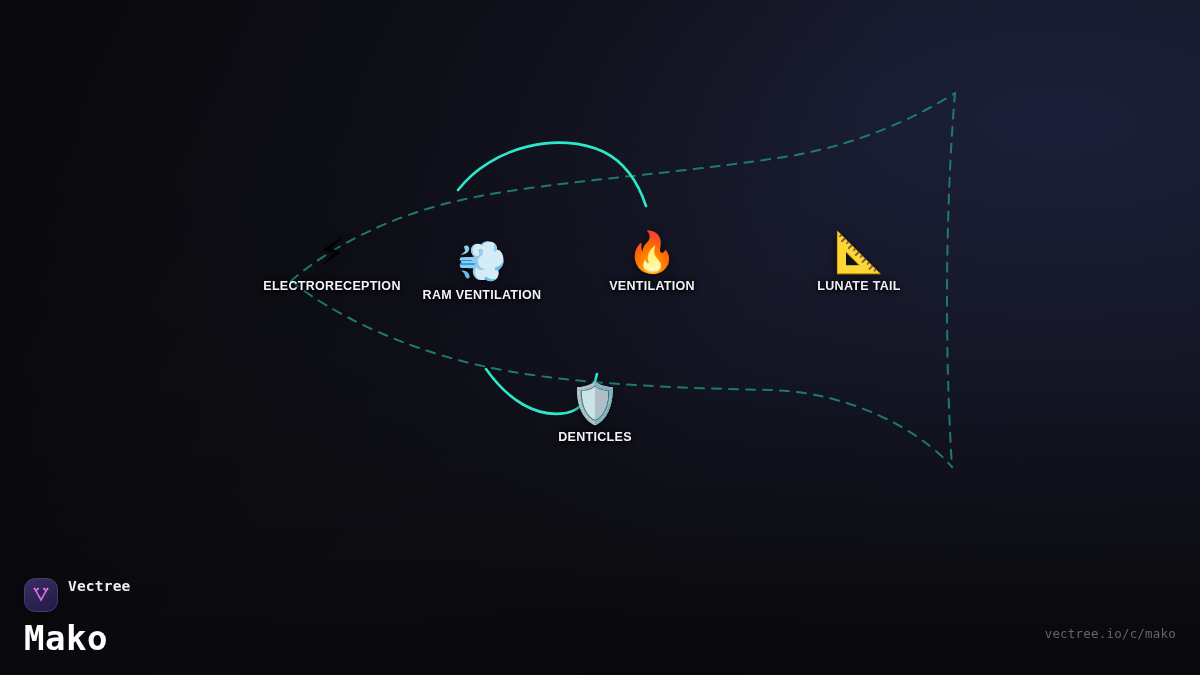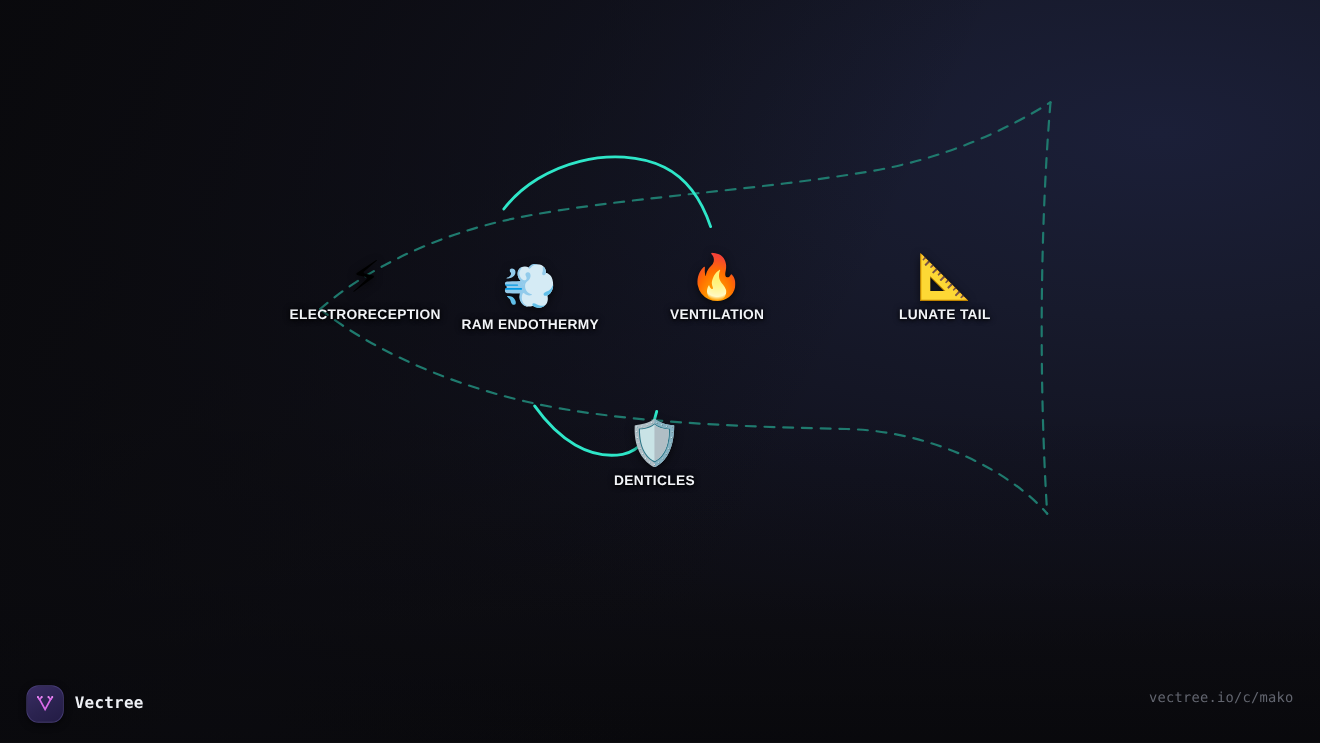--- a/index.html
+++ b/index.html
@@ -45,21 +45,21 @@
     font-size:12.5px;
     font-weight:bold;
     letter-spacing:0.3px;
     color:#f2f4f8;
     white-space:nowrap;
     text-shadow:0 1px 3px rgba(0,0,0,0.95), 0 0 6px rgba(0,0,0,0.8);
   }
 
   
   #brand { position:absolute; left:24px; bottom:18px; }
-  #brand-row { display:flex; align-items:center; gap:10px; }
+  #brand-row { display:flex; gap:10px; }
   #brand-logo {
     width:34px; height:34px;
     border-radius:11px;
     background:linear-gradient(150deg,#3a2d63 0%,#2b2350 55%,#231c45 100%);
     border:1px solid #443a72;
     display:flex; align-items:center; justify-content:center;
     box-shadow:0 2px 7px rgba(0,0,0,0.55);
   }
   #brand-name {
     font-family:"DejaVu Sans Mono","Liberation Mono", monospace;
@@ -118,21 +118,21 @@
   </g>
 </svg>
 
 <div class="feature" style="left:332px; top:232px;">
   <span class="glyph">⚡</span>
   <span class="flabel">ELECTRORECEPTION</span>
 </div>
 
 <div class="feature" style="left:482px; top:241px;">
   <span class="glyph">💨</span>
-  <span class="flabel">RAM ENDOTHERMY</span>
+  <span class="flabel">RAM VENTILATION</span>
 </div>
 
 <div class="feature" style="left:652px; top:232px;">
   <span class="glyph">🔥</span>
   <span class="flabel">VENTILATION</span>
 </div>
 
 <div class="feature" style="left:859px; top:232px;">
   <span class="glyph">📐</span>
   <span class="flabel">LUNATE TAIL</span>
@@ -157,15 +157,16 @@
         <g fill="#e98cf4">
           <circle cx="4.2" cy="4.4" r="1.1"></circle>
           <circle cx="8.3" cy="4.4" r="1.1"></circle>
           <circle cx="15.7" cy="4.4" r="1.1"></circle>
           <circle cx="19.8" cy="4.4" r="1.1"></circle>
         </g>
       </svg>
     </div>
     <div id="brand-name">Vectree</div>
   </div>
+  <div id="brand-title">Mako</div>
 </div>
 
 <div id="url">vectree.io/c/mako</div>
 
 </body></html>

